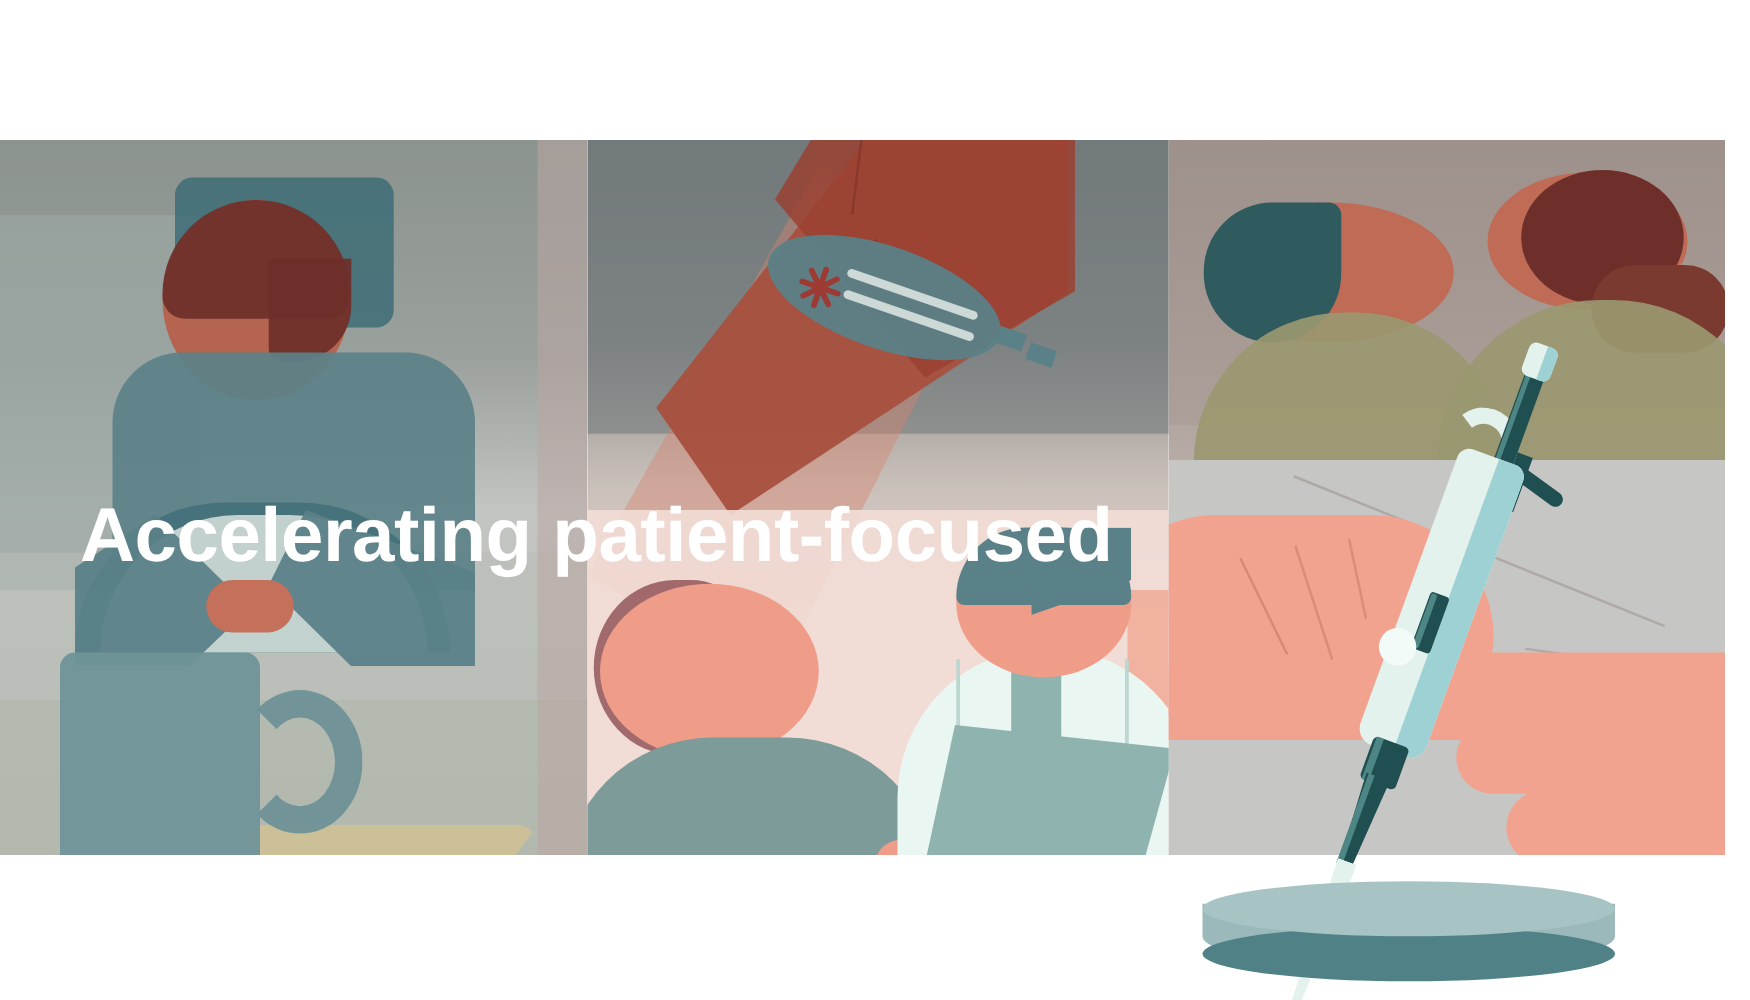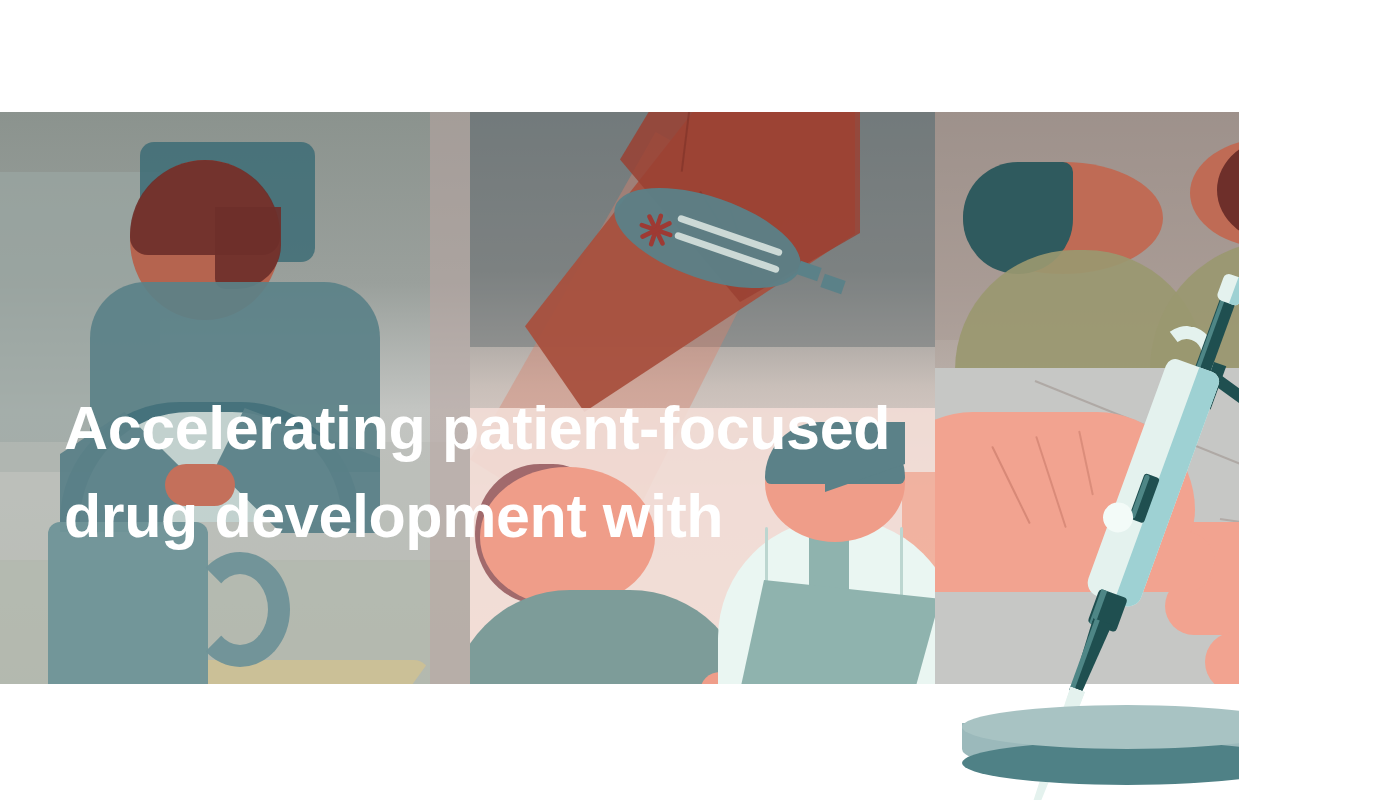--- a/index.html
+++ b/index.html
@@ -1,18 +1,18 @@
 <!DOCTYPE html>
 <html><head>
 <meta charset="utf-8">
 <style>
   html,body{margin:0;padding:0;background:#ffffff;}
   body{width:1400px;height:800px;overflow:hidden;font-family:"Liberation Sans",sans-serif;}
 
-  .stage{position:relative;width:1239px;height:800px;background:#ffffff;overflow:hidden;}
+  .stage{position:relative;width:1380px;height:800px;background:#ffffff;overflow:hidden;}
 
   
   .banner{position:absolute;left:0;top:112px;width:1400px;height:572px;overflow:hidden;}
 
   .panel{position:absolute;top:0;height:572px;overflow:hidden;}
   .panel-left{left:0;width:470px;}
   .panel-mid{left:470px;width:465px;}
   .panel-right{left:935px;width:465px;}
 
   
@@ -222,21 +222,20 @@
       <div class="shape r-f4"></div>
       <div class="shape r-hand"></div>
       <div class="shape r-f1"></div>
       <div class="shape r-knl1"></div>
       <div class="shape r-knl2"></div>
       <div class="shape r-knl3"></div>
     </div>
 
     <div class="headline">
       <span>Accelerating patient-focused</span>
-      <span>drug development with</span>
     </div>
 
   </div>
 
   <div class="pip">
     <div class="pip-hook"></div>
     <div class="pip-rod"></div>
     <div class="pip-rodhl"></div>
     <div class="pip-plunger"></div>
     <div class="pip-plunger-r"></div>

